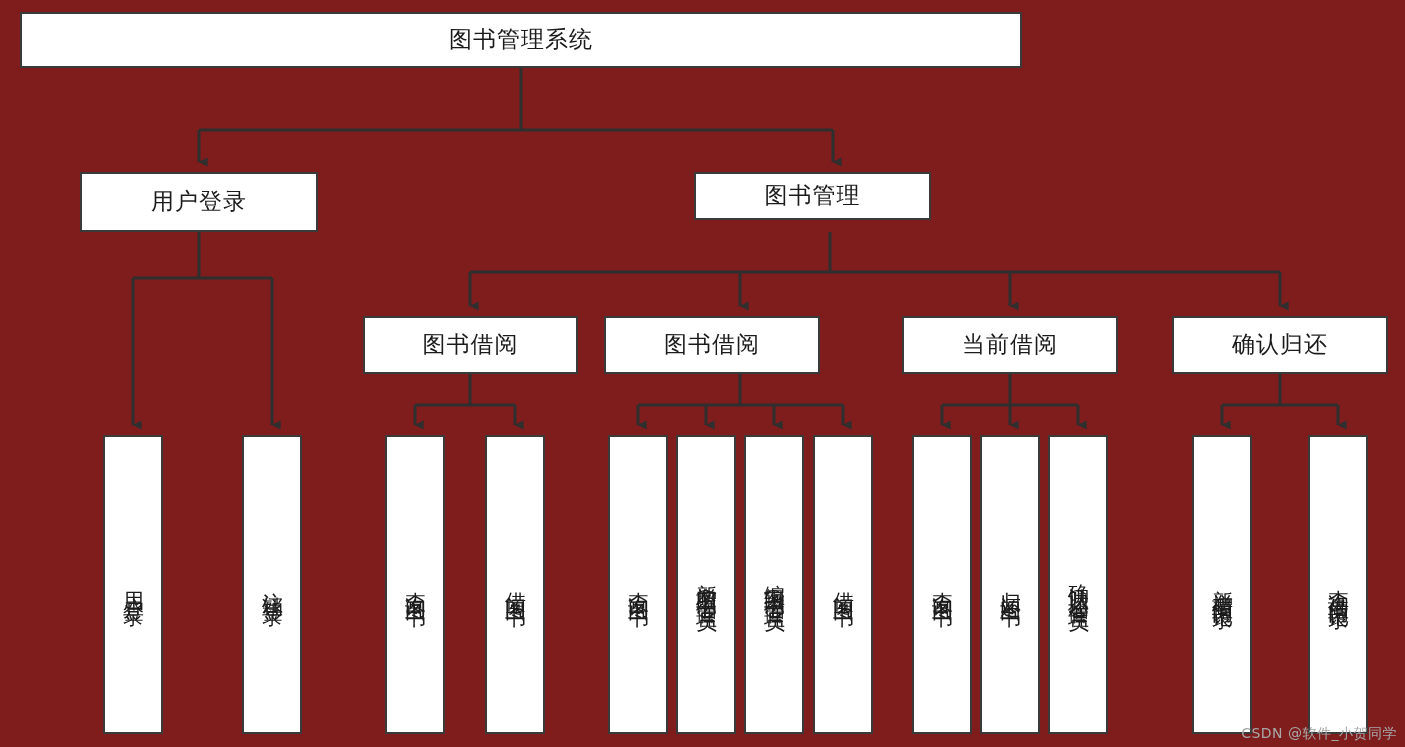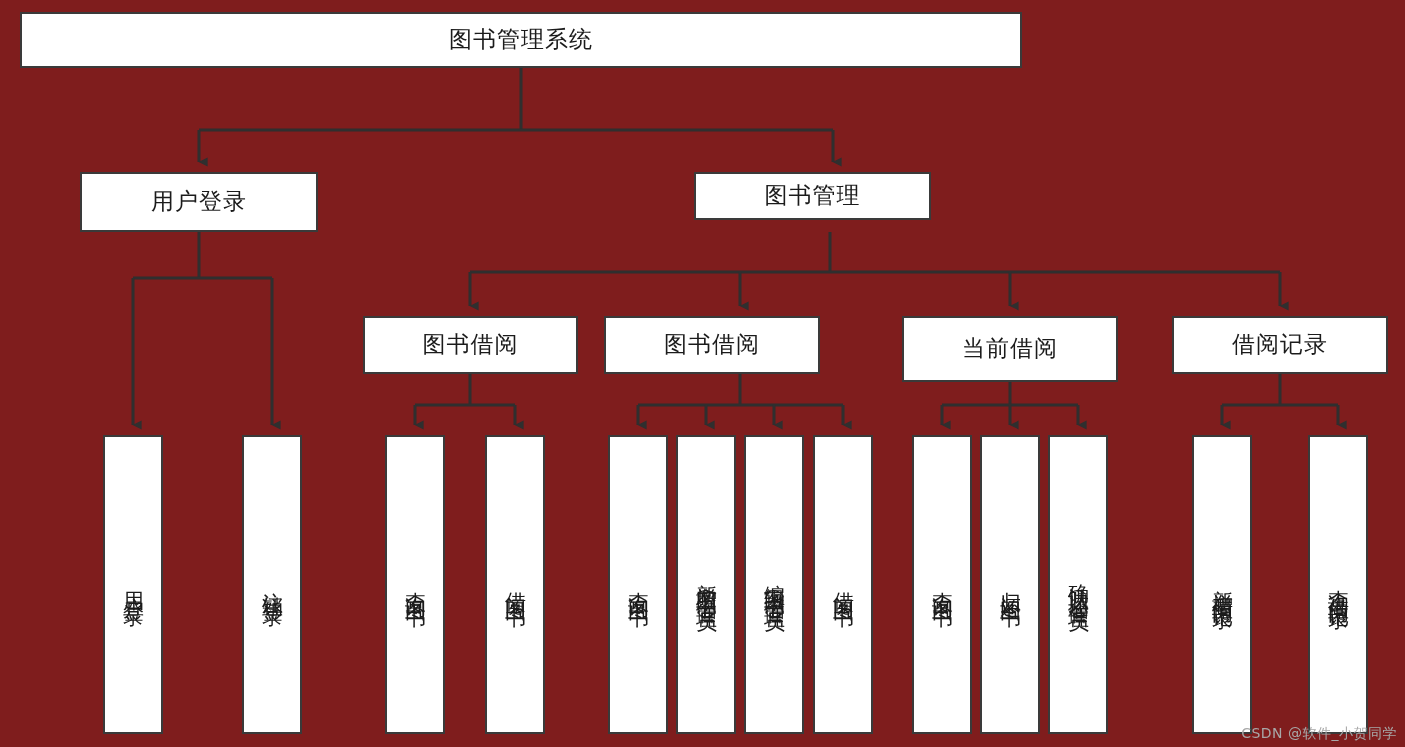--- a/index.html
+++ b/index.html
@@ -139,26 +139,26 @@
   </div>
 
   <div class="node horiz" style="left:363px; top:316px; width:215px; height:58px;">
     <span>图书借阅</span>
   </div>
 
   <div class="node horiz" style="left:604px; top:316px; width:216px; height:58px;">
     <span>图书借阅</span>
   </div>
 
-  <div class="node horiz" style="left:902px; top:316px; width:216px; height:66px;">
+  <div class="node horiz" style="left:902px; top:316px; width:216px; height:58px;">
     <span>当前借阅</span>
   </div>
 
   <div class="node horiz" style="left:1172px; top:316px; width:216px; height:58px;">
-    <span>借阅记录</span>
+    <span>确认归还</span>
   </div>
 
   <div class="node vert" style="left:103px; top:435px; width:60px; height:299px;">
     <span class="vlabel">用户登录</span>
   </div>
 
   <div class="node vert" style="left:242px; top:435px; width:60px; height:299px;">
     <span class="vlabel">注销登录</span>
   </div>
 

